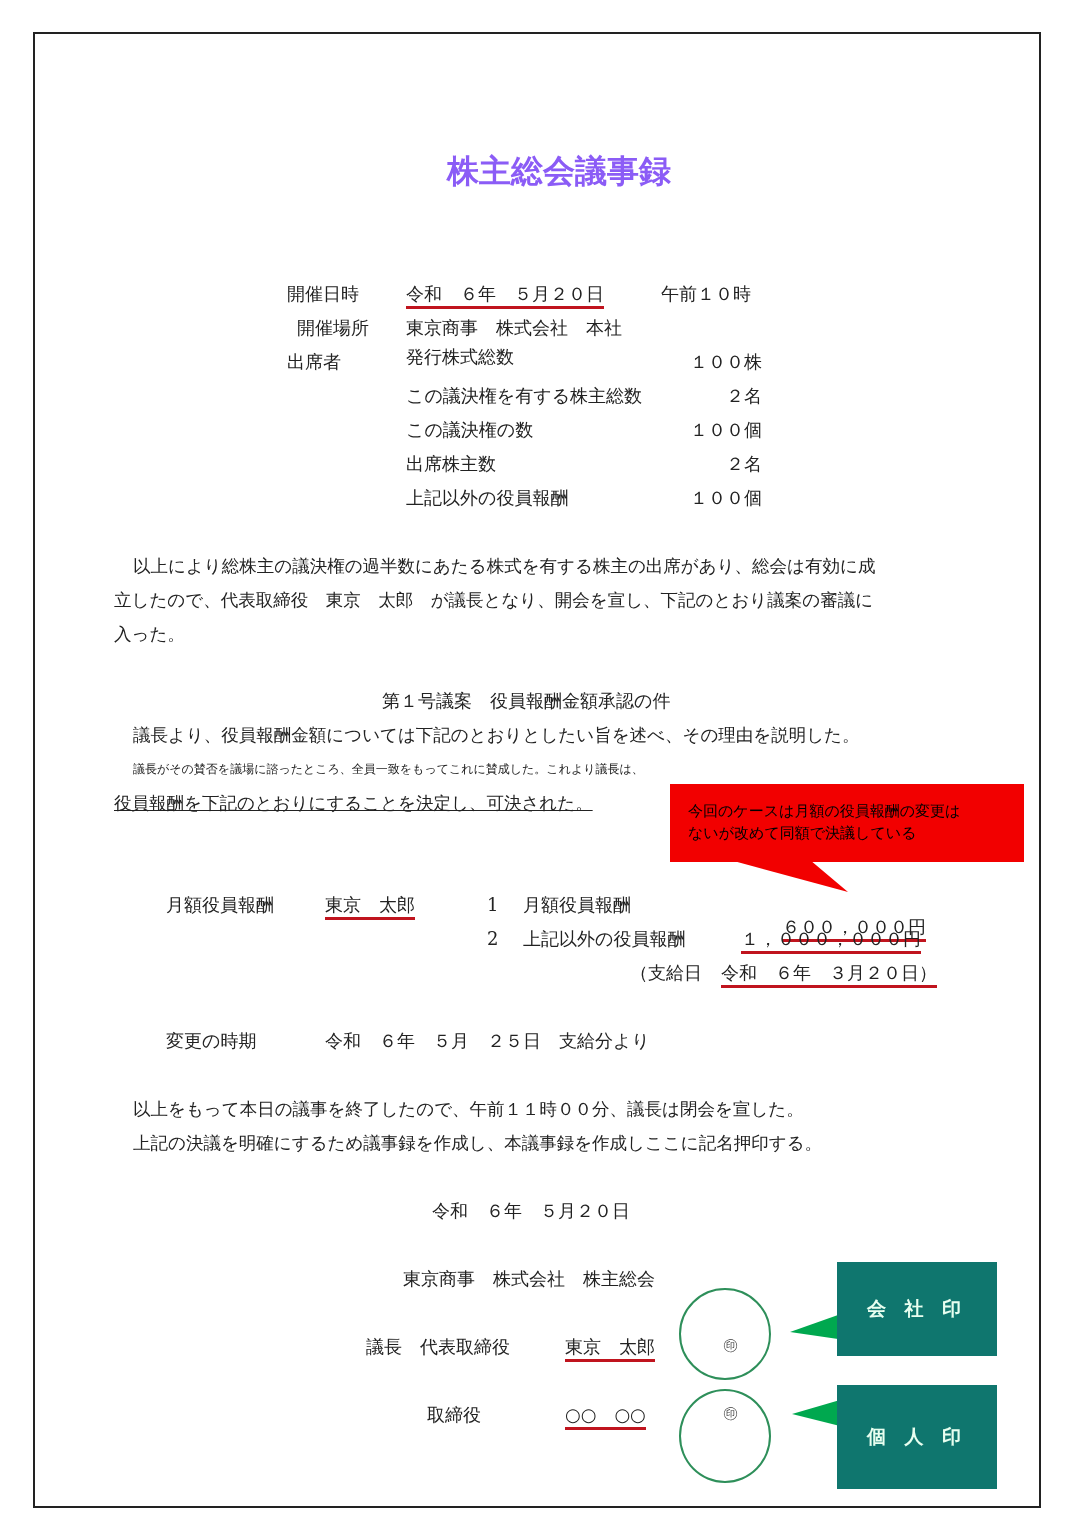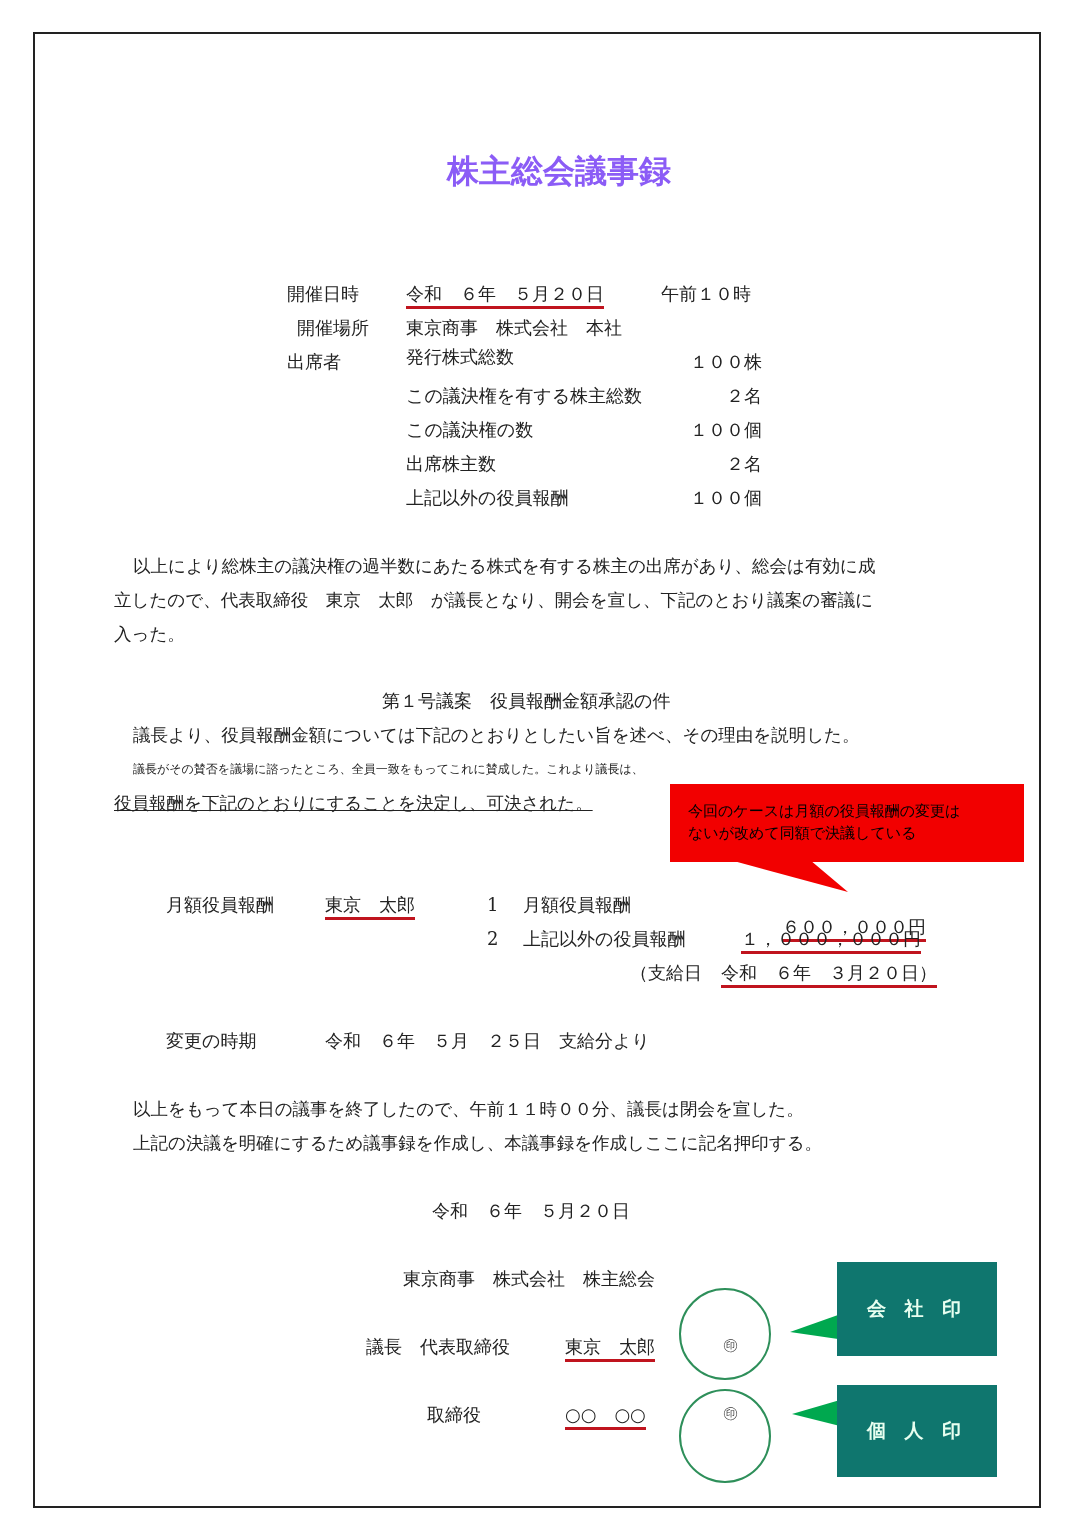--- a/index.html
+++ b/index.html
@@ -96,13 +96,13 @@
 <div class="inshou" style="left:723px; top:1404px;">㊞</div>
 
 <svg style="position:absolute; left:790px; top:1315px;" width="50" height="24">
   <polygon points="0,17 48,0 48,24" fill="#00a84f"></polygon>
 </svg>
 <div class="green-box" style="left:837px; top:1262px; width:160px; height:94px;">会 社 印</div>
 
 <svg style="position:absolute; left:792px; top:1400px;" width="50" height="26">
   <polygon points="0,14 48,0 48,26" fill="#00a84f"></polygon>
 </svg>
-<div class="green-box" style="left:837px; top:1385px; width:160px; height:92px;">個 人 印</div>
+<div class="green-box" style="left:837px; top:1385px; width:160px; height:104px;">個 人 印</div>
 
 </body></html>

